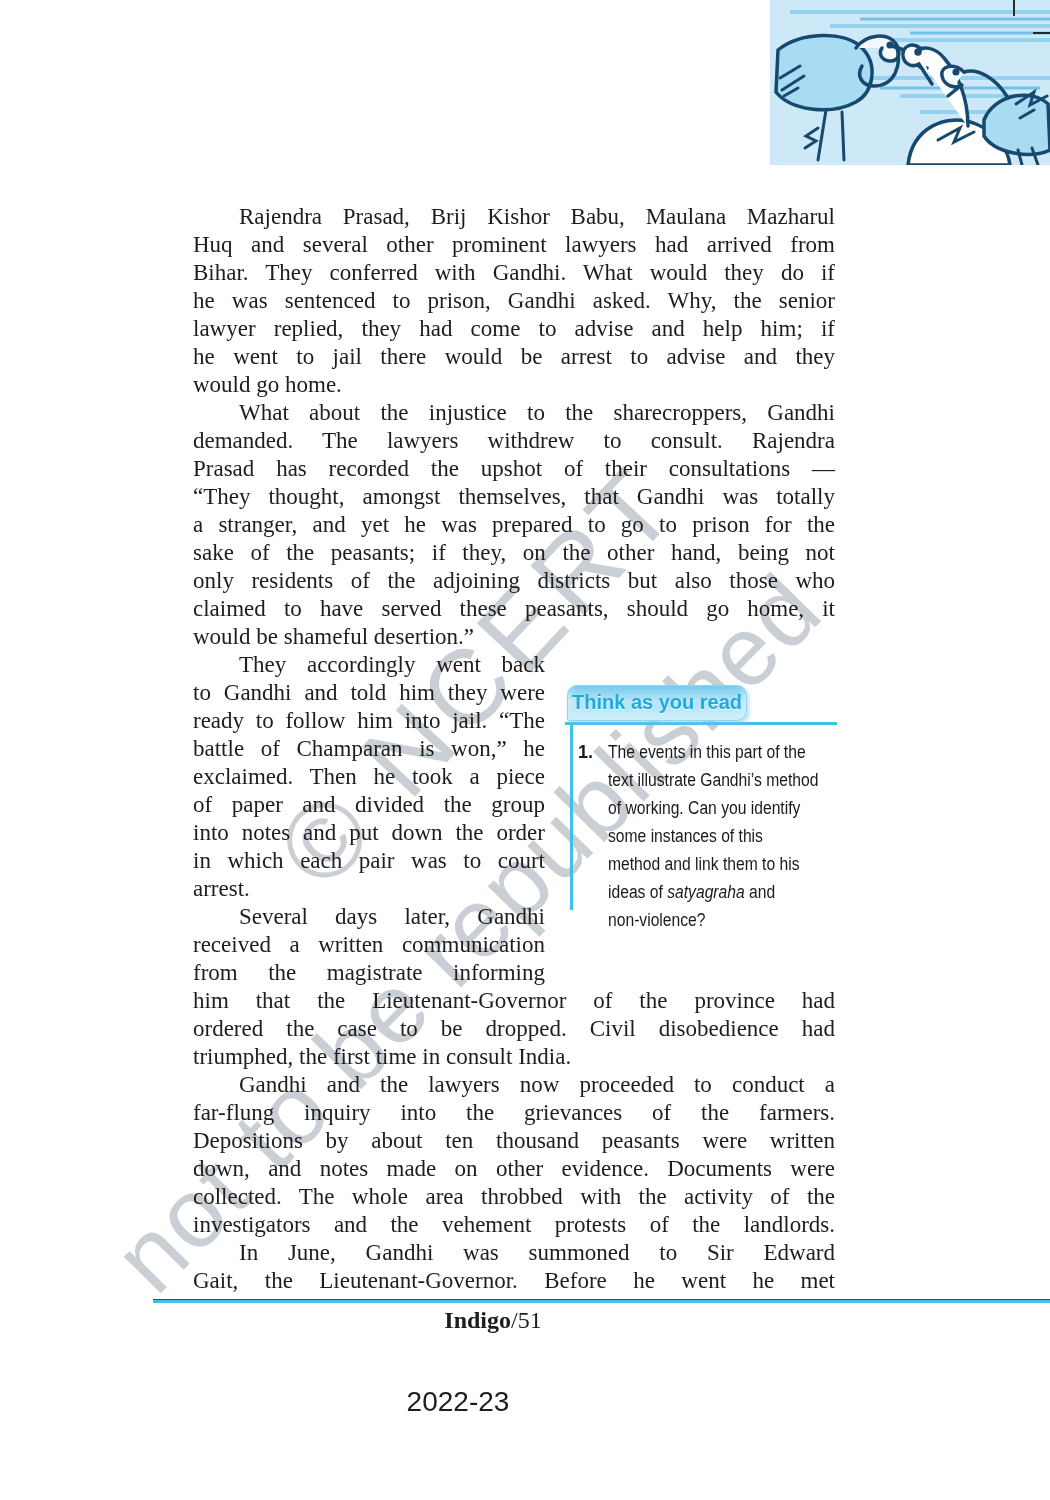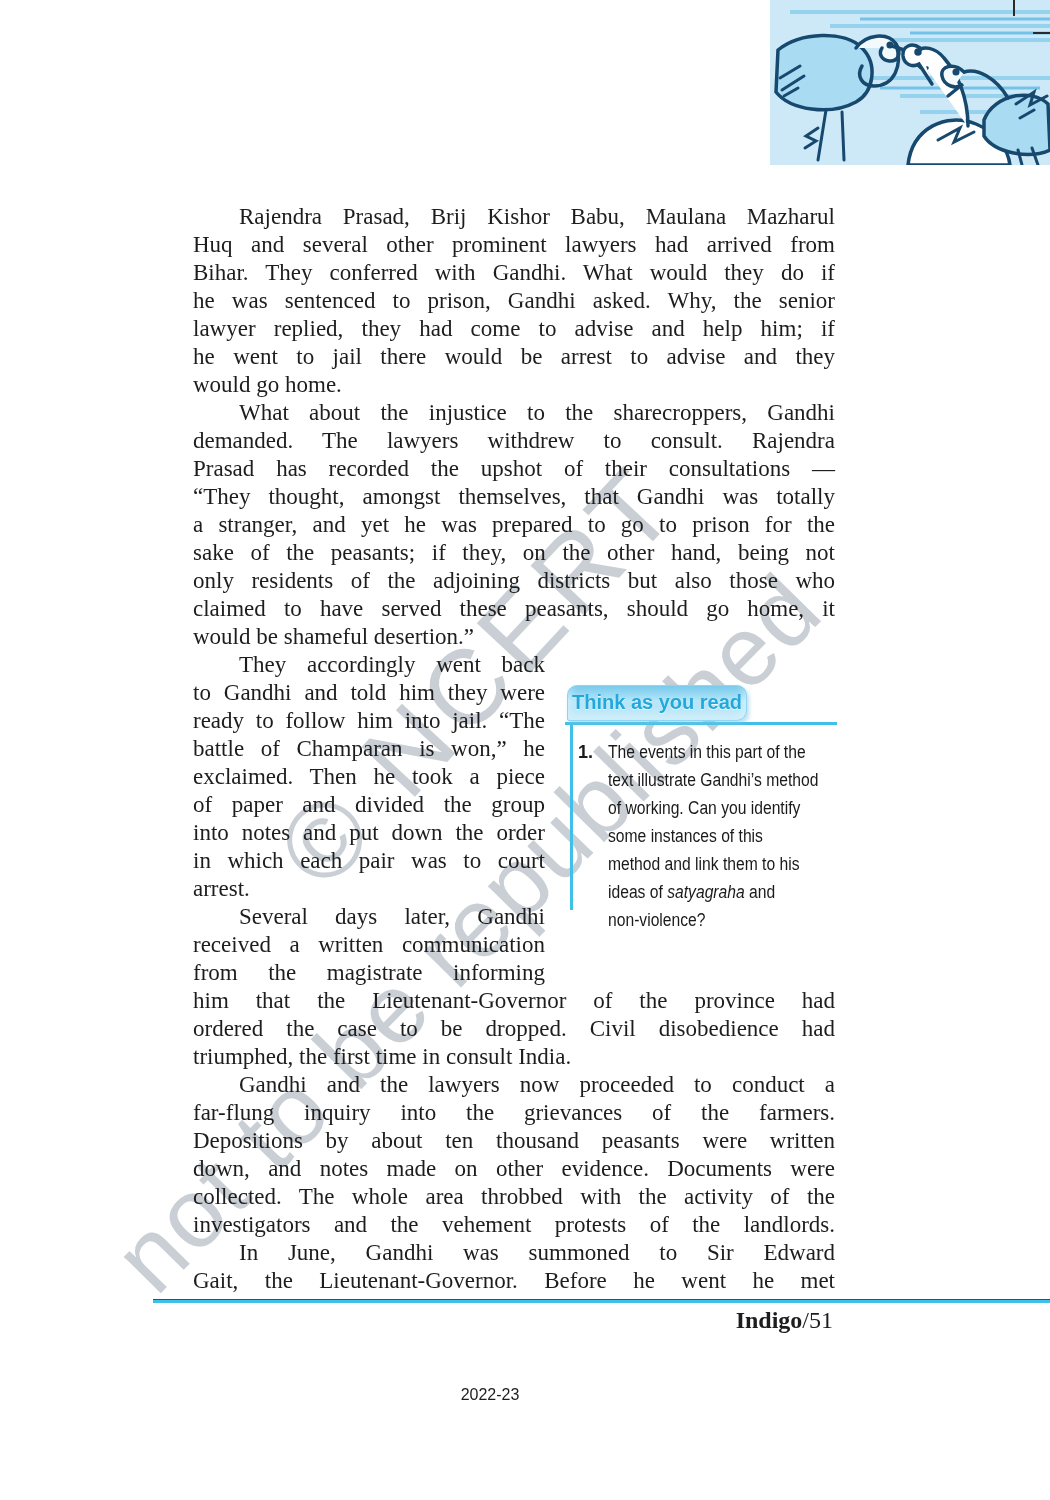--- a/index.html
+++ b/index.html
@@ -48,25 +48,25 @@
   .hline { position:absolute; left:0; top:37px; width:272px; height:3px; background:#3fc0ea; }
   .vline { position:absolute; left:5px; top:39px; width:3px; height:186px; background:#3fc0ea; }
   .question { margin:17px 0 0 13px; display:flex; font-size:18px; line-height:28px; color:#1a1a1a; }
   .qnum { width:30px; font-weight:bold; flex:0 0 30px; }
   .qtext { flex:1 1 auto; }
   .qline { white-space:nowrap; transform:scaleX(.87); transform-origin:0 50%; height:28px; }
 
   
   .footer-rule { position:absolute; left:153px; top:1299px; width:897px; height:4px;
                  background:linear-gradient(180deg,#115e77 0%, #115e77 25%, #3fc0ea 25%, #3fc0ea 100%); z-index:1; }
-  .footer-label { position:absolute; left:153px; top:1307px; width:680px; text-align:right;
+  .footer-label { position:absolute; left:153px; top:1307px; width:680px; text-align:center;
                   font-size:24px; z-index:1; }
   .footer-label .book { font-weight:bold; }
   .footer-year { position:absolute; left:0; top:1386px; width:916px; text-align:center;
-                 font-family:"Liberation Sans", sans-serif; font-size:16px; z-index:1;margin-left:32px; }
+                 font-family:"Liberation Sans", sans-serif; font-size:28px; z-index:1; }
 </style>
 </head>
 <body>
 
 <div class="page">
 
   <div class="wm wm1">© NCERT</div>
   <div class="wm wm2">not to be republished</div>
 
   <svg class="art" viewBox="0 0 280 165" preserveAspectRatio="none">

